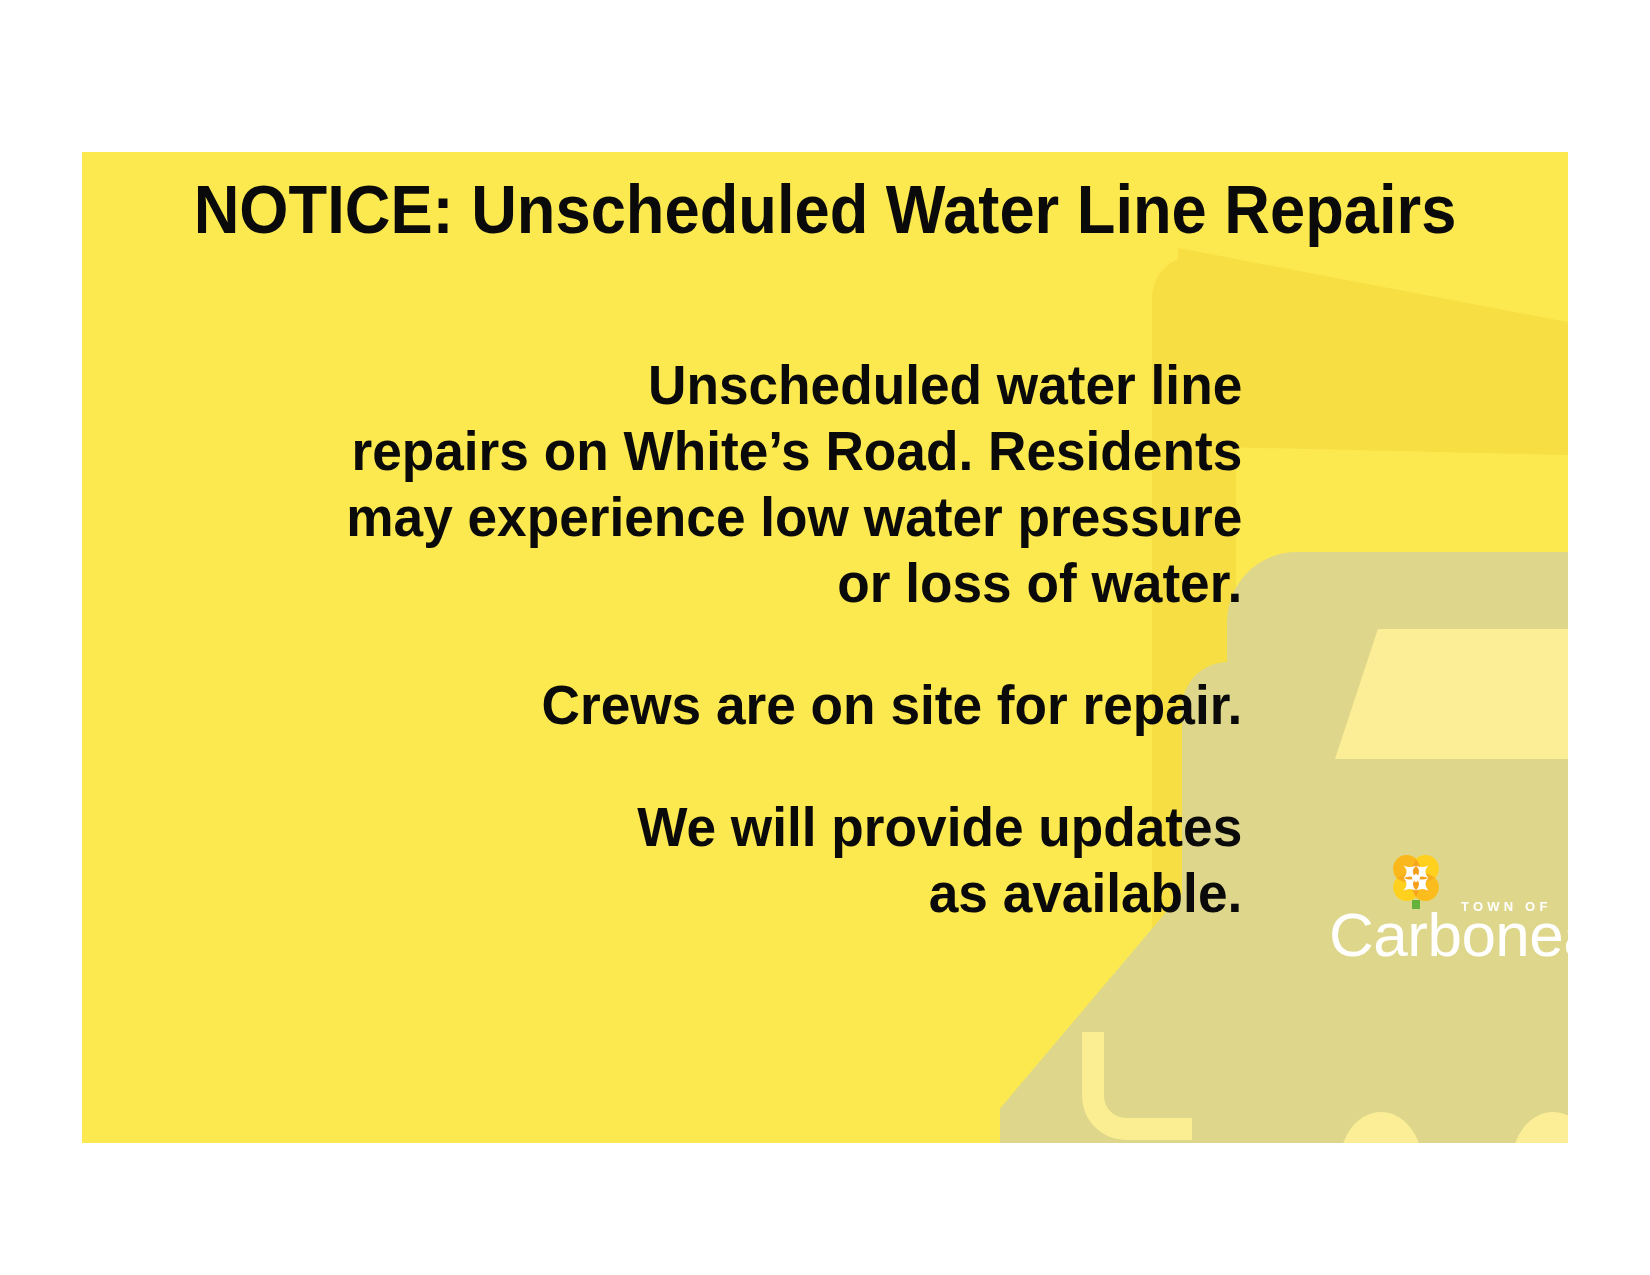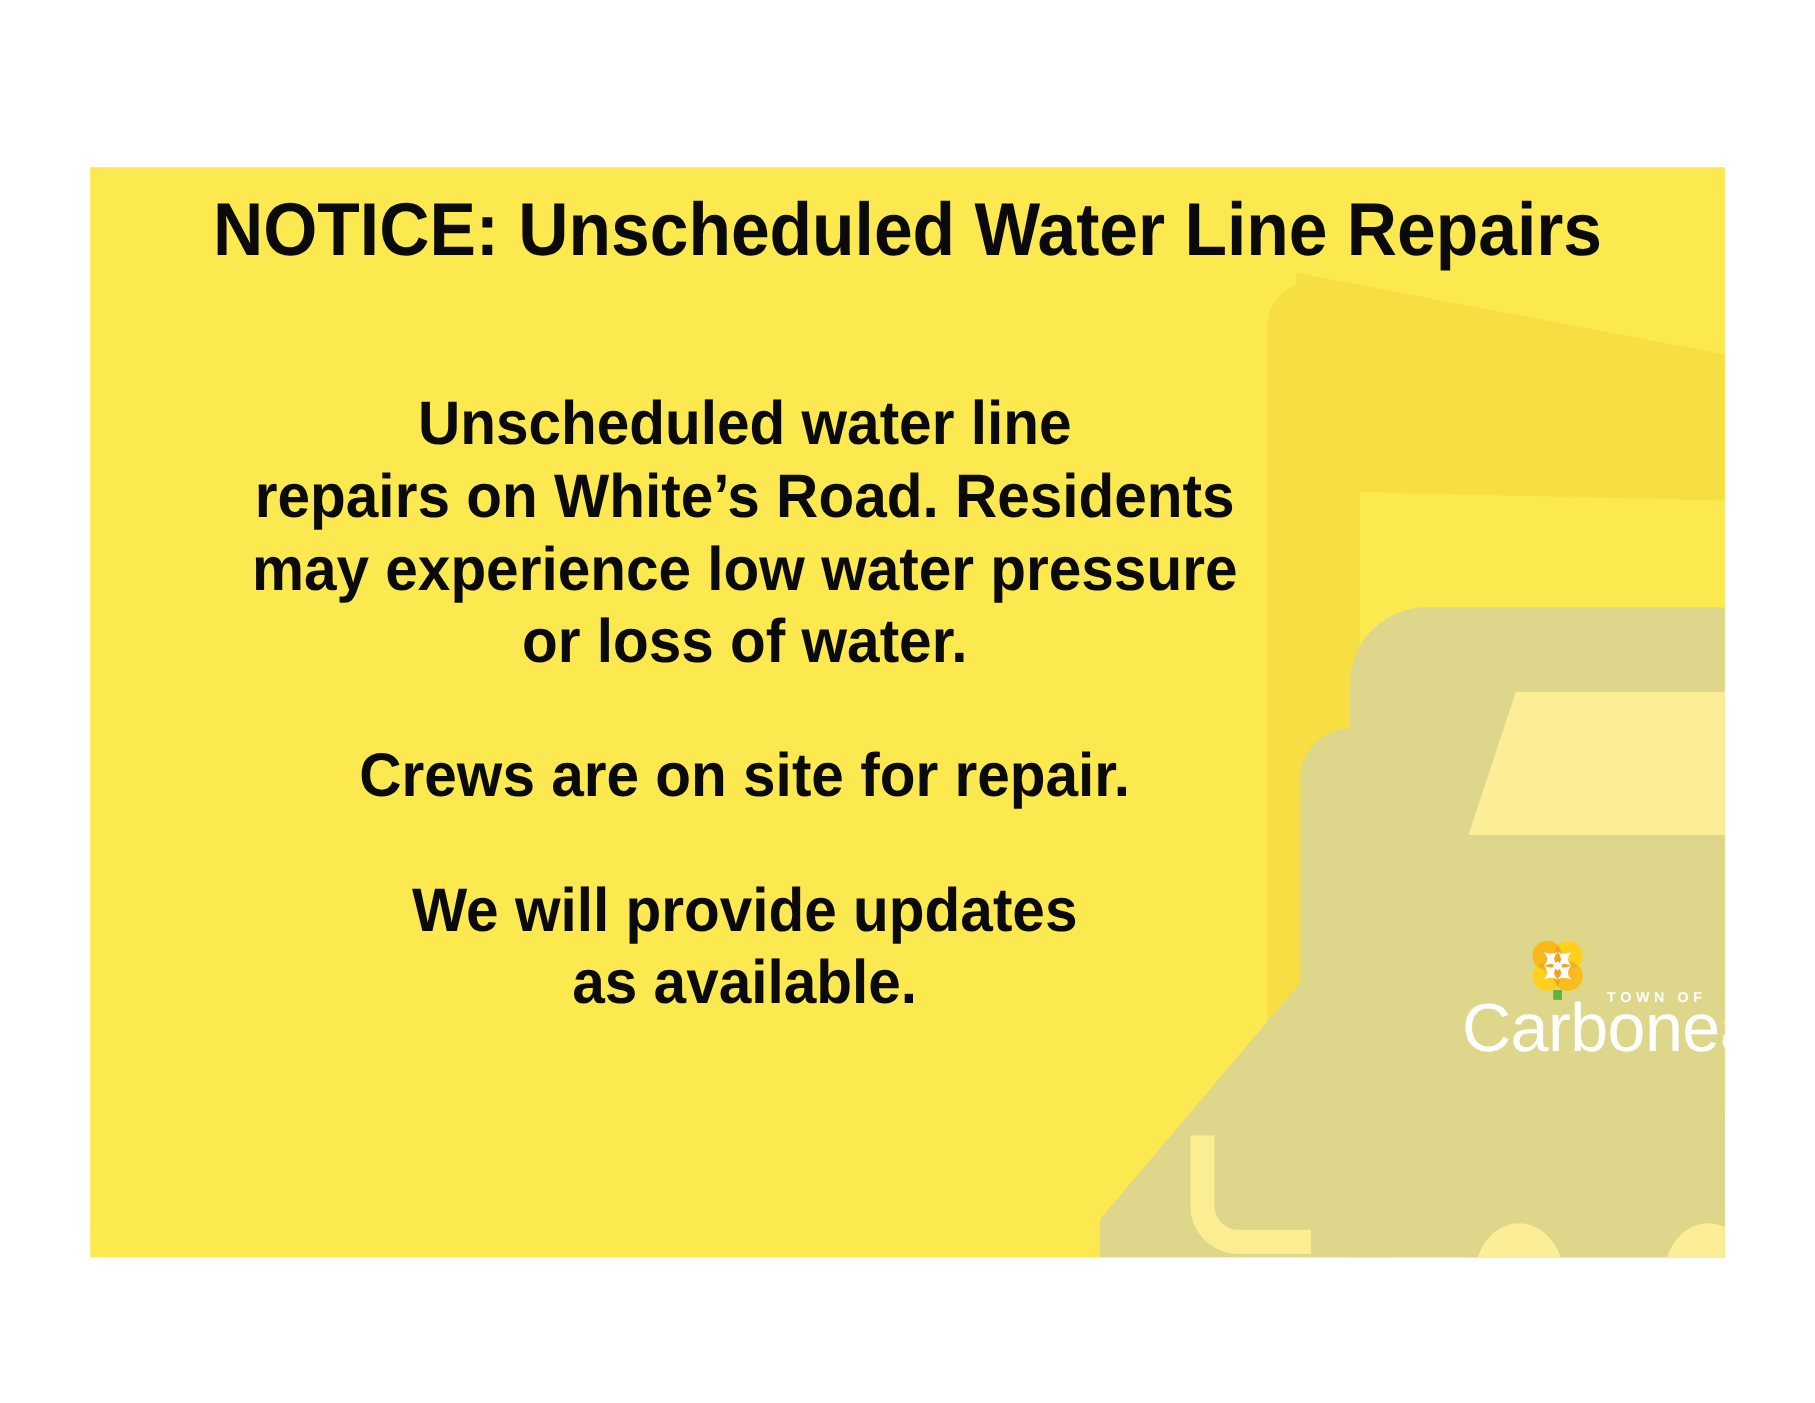--- a/index.html
+++ b/index.html
@@ -209,21 +209,21 @@
     transform: scaleX(0.93);
     transform-origin: center top;
     white-space: nowrap;
   }
 
   #notice-body {
     position: absolute;
     left: 0px;
     top: 200px;
     width: 1190px;
-    text-align: center;
+    text-align: right;
     color: #0a0a0a;
     font-family: "Liberation Sans Narrow", "Liberation Sans", sans-serif;
     font-weight: 700;
     font-size: 56px;
     line-height: 1.18;
   }
   #notice-body .para {
     margin: 0 0 56px 0;
     transform: scaleX(0.95);
   }

